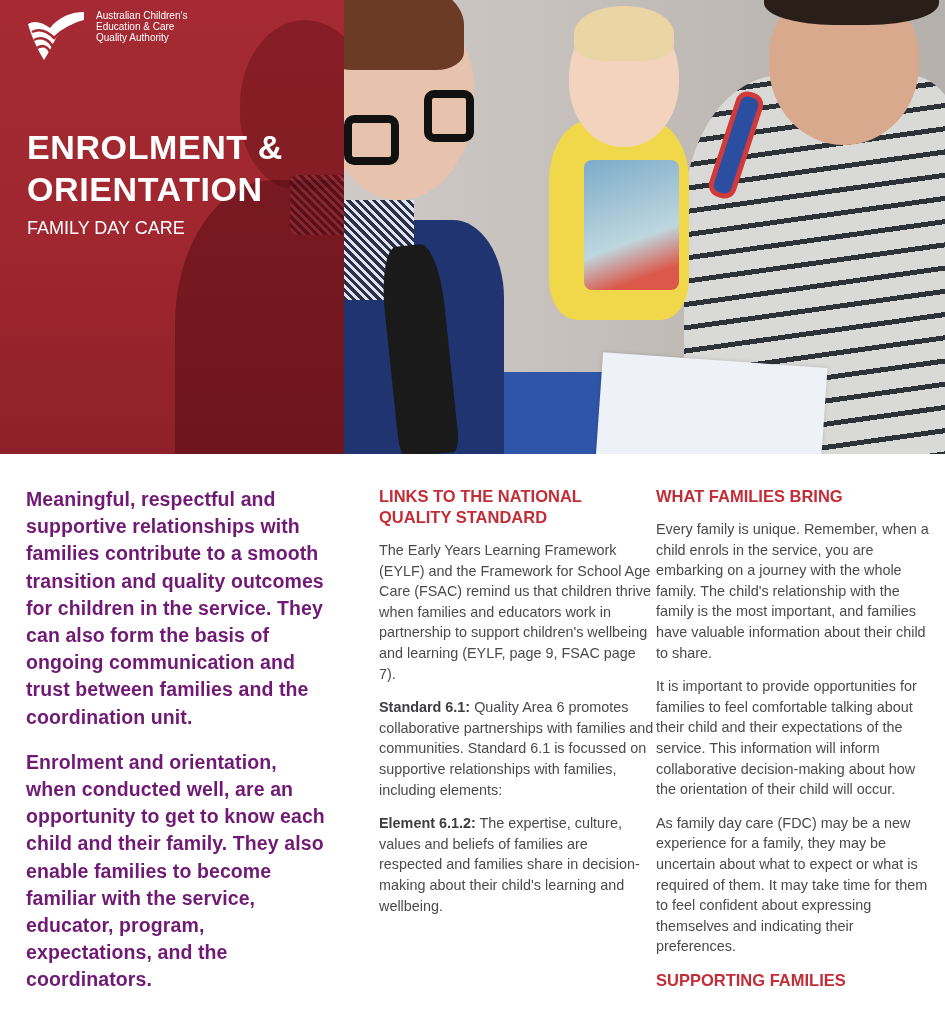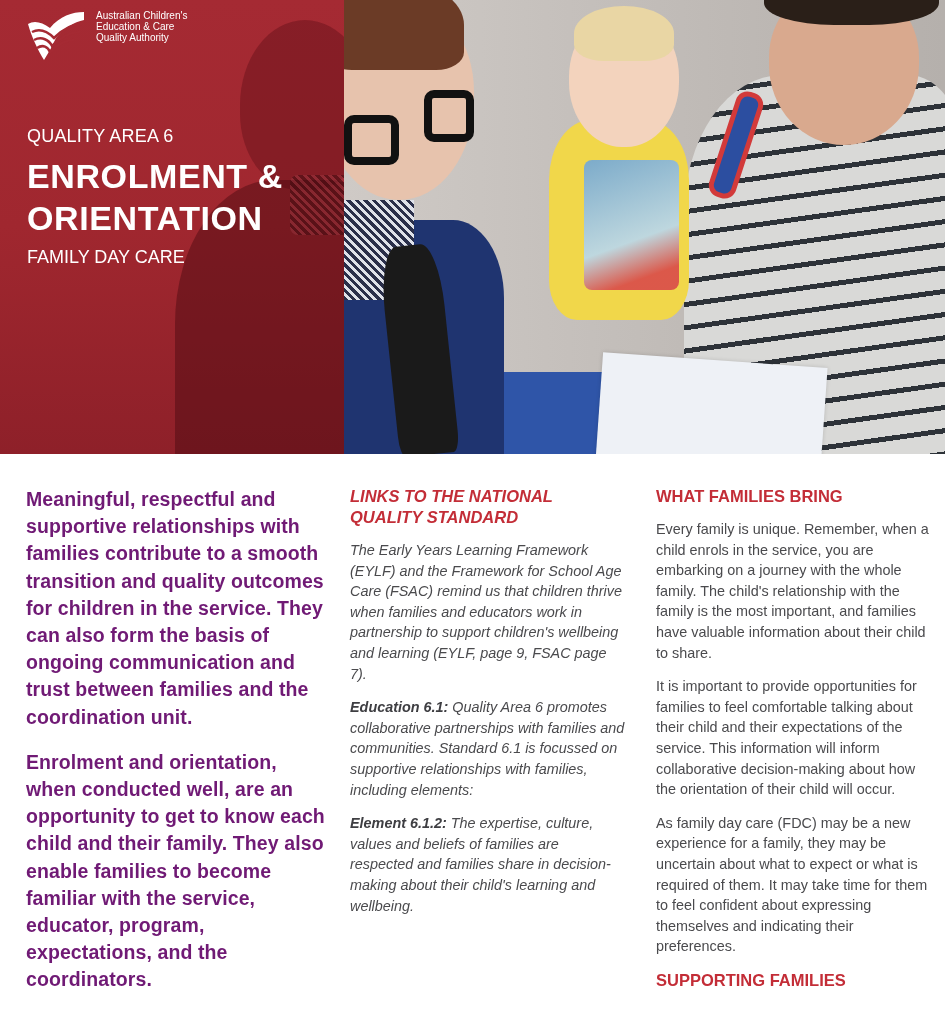--- a/index.html
+++ b/index.html
@@ -52,21 +52,21 @@
   .strap { position: absolute; left: 378px; top: 90px; width: 28px; height: 110px; background: #2c4ea0; border: 5px solid #d23a3a; border-radius: 12px; transform: rotate(18deg); }
   .child-body { position: absolute; left: 205px; top: 120px; width: 140px; height: 200px; background: #f1d74a; border-radius: 30% 30% 20% 20%; }
   .child-print { position: absolute; left: 240px; top: 160px; width: 95px; height: 130px; background: linear-gradient(160deg, #6fa6d8, #b8d7ef 60%, #d94a4a 85%); border-radius: 8px; opacity: 0.9; }
   .child-head { position: absolute; left: 225px; top: 12px; width: 110px; height: 135px; background: #f3d3bd; border-radius: 48%; }
   .child-hair { position: absolute; left: 230px; top: 6px; width: 100px; height: 55px; background: #e9d6a4; border-radius: 50% 50% 30% 30%; }
   .paper { position: absolute; left: 255px; top: 360px; width: 225px; height: 110px; background: #eef1f6; transform: rotate(4deg); box-shadow: 0 0 4px rgba(0,0,0,0.15); }
 
   
   .col { position: absolute; top: 486px; }
   .col-intro { left: 26px; width: 300px; }
-  .col-mid { left: 350px; width: 275px; font-style: italic; }
+  .col-mid { left: 379px; width: 275px; }
   .col-right { left: 656px; width: 280px; }
 
   .lead {
     color: #701a75; font-weight: bold; font-size: 19.5px; line-height: 27.2px;
     letter-spacing: 0.1px; margin-bottom: 18px;
   }
   .heading {
     color: #c32d37; font-weight: bold; font-size: 16.5px; line-height: 21px; margin-bottom: 12px;
   }
   .para { color: #4a4a4d; font-size: 14.4px; line-height: 20.6px; margin-bottom: 13px; }
@@ -91,21 +91,20 @@
         <path d="M13 38 C19 34 24 37 26 42 C32 36 40 30 50 30" stroke="#a52a33" stroke-width="2.5" fill="none"></path>
       </svg>
       <div class="logo-text">
         <div>Australian Children's</div>
         <div>Education &amp; Care</div>
         <div>Quality Authority</div>
       </div>
     </div>
 
     <div class="hero-titles">
-      <div class="kicker">QUALITY AREA 6</div>
       <h1 class="title">
         <div>ENROLMENT &amp;</div>
         <div>ORIENTATION</div>
       </h1>
       <div class="subkicker">FAMILY DAY CARE</div>
     </div>
   </div>
 
   <div class="photo">
     <div class="wall"></div>
@@ -130,21 +129,21 @@
 </section>
 
 <section class="col col-intro">
   <p class="lead">Meaningful, respectful and supportive relationships with families contribute to a smooth transition and quality outcomes for children in the service. They can also form the basis of ongoing communication and trust between families and the coordination unit.</p>
   <p class="lead">Enrolment and orientation, when conducted well, are an opportunity to get to know each child and their family. They also enable families to become familiar with the service, educator, program, expectations, and the coordinators.</p>
 </section>
 
 <section class="col col-mid">
   <h2 class="heading">LINKS TO THE NATIONAL QUALITY STANDARD</h2>
   <p class="para">The Early Years Learning Framework (EYLF) and the Framework for School Age Care (FSAC) remind us that children thrive when families and educators work in partnership to support children's wellbeing and learning (EYLF, page 9, FSAC page 7).</p>
-  <p class="para"><b>Education 6.1:</b><span> Quality Area 6 promotes collaborative partnerships with families and communities. Standard 6.1 is focussed on supportive relationships with families, including elements:</span></p>
+  <p class="para"><b>Standard 6.1:</b><span> Quality Area 6 promotes collaborative partnerships with families and communities. Standard 6.1 is focussed on supportive relationships with families, including elements:</span></p>
   <p class="para"><b>Element 6.1.2:</b><span> The expertise, culture, values and beliefs of families are respected and families share in decision-making about their child's learning and wellbeing.</span></p>
 </section>
 
 <section class="col col-right">
   <h2 class="heading">WHAT FAMILIES BRING</h2>
   <p class="para">Every family is unique. Remember, when a child enrols in the service, you are embarking on a journey with the whole family. The child's relationship with the family is the most important, and families have valuable information about their child to share.</p>
   <p class="para">It is important to provide opportunities for families to feel comfortable talking about their child and their expectations of the service. This information will inform collaborative decision-making about how the orientation of their child will occur.</p>
   <p class="para">As family day care (FDC) may be a new experience for a family, they may be uncertain about what to expect or what is required of them. It may take time for them to feel confident about expressing themselves and indicating their preferences.</p>
   <h2 class="heading heading-spaced">SUPPORTING FAMILIES</h2>
 </section>

